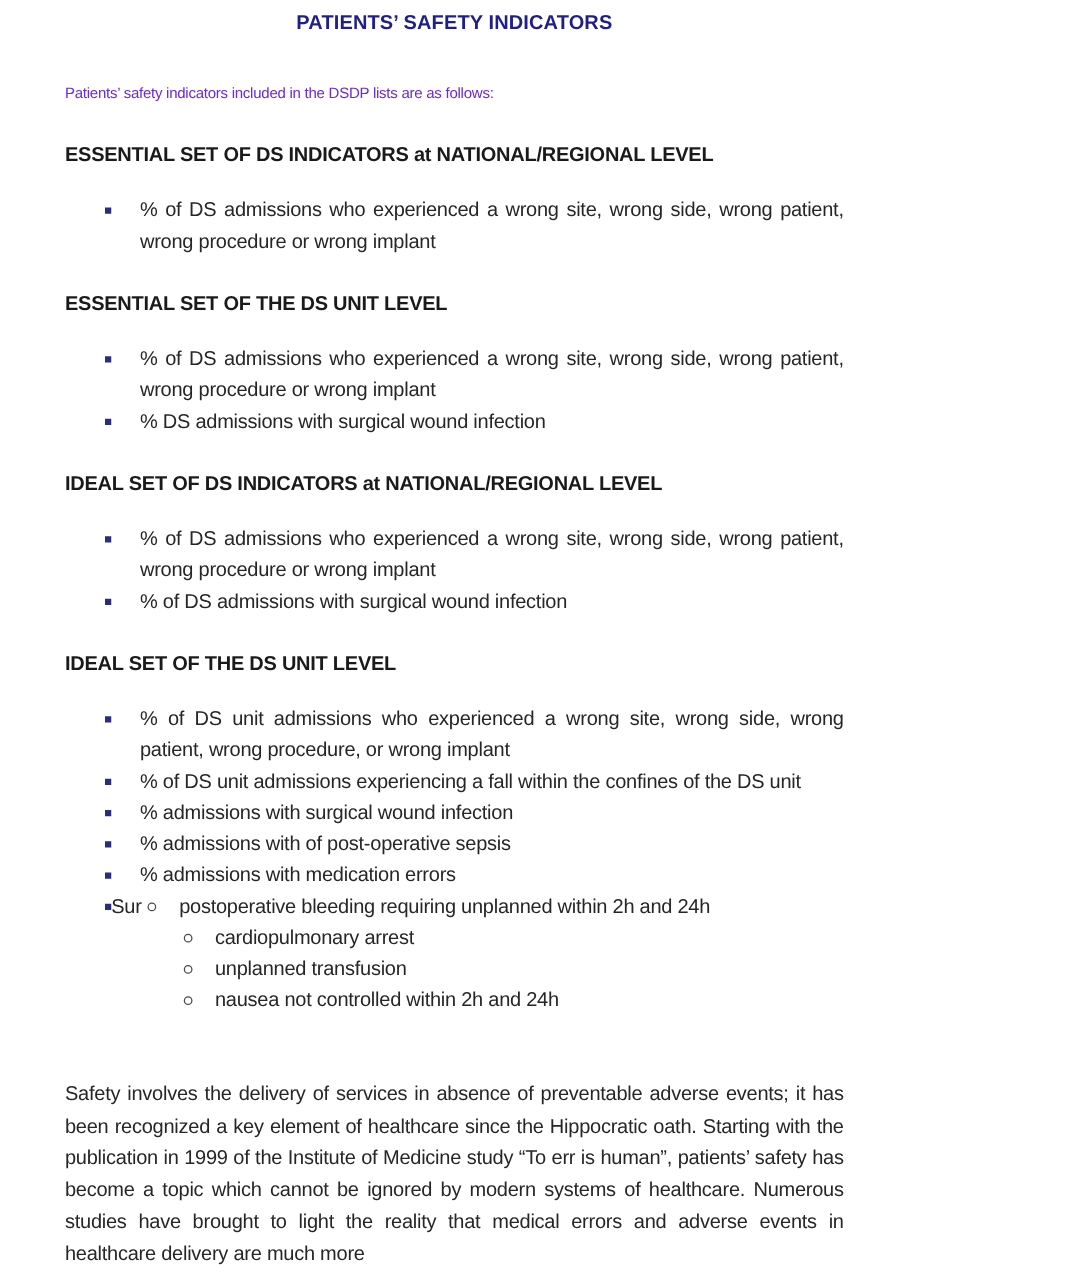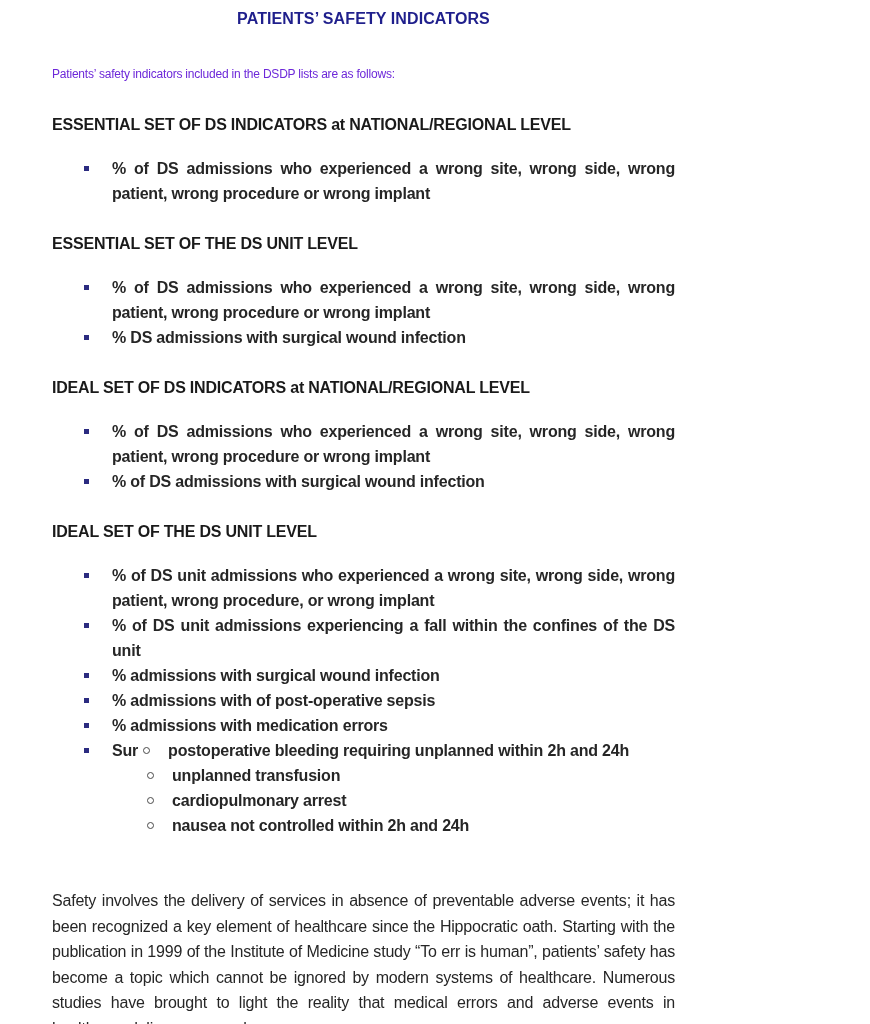--- a/index.html
+++ b/index.html
@@ -47,37 +47,35 @@
     list-style: none;
     margin: 19px 0 0 0;
     padding: 0;
   }
   .bullet-row, .sub-row {
     display: flex;
     align-items: flex-start;
     font-size: 16px;
     letter-spacing: -0.2px;
     line-height: 25px;
-    font-weight: bold;
   }
   .sq {
     flex: 0 0 auto;
     width: 5px;
     height: 5px;
     margin: 10px 0 0 32px;
     background: #2b2b80;
   }
   .bullet-row .btxt {
     flex: 1 1 auto;
     margin-left: 23px;
     text-align: justify;
   }
   .sur-label {
     flex: 0 0 auto;
-    margin-left: 23px;
   }
   .circ {
     flex: 0 0 auto;
     width: 7px;
     height: 7px;
     box-sizing: border-box;
     border: 1.3px solid #4a4a4a;
     border-radius: 50%;
     margin-top: 9px;
     background: transparent;
@@ -180,26 +178,26 @@
 
   <li class="bullet-row">
     <span class="sq"></span>
     <span class="sur-label">Sur</span>
     <span class="circ"></span>
     <span class="btxt subtxt">postoperative bleeding requiring unplanned within 2h and 24h</span>
   </li>
 
   <li class="sub-row">
     <span class="circ"></span>
+    <span class="btxt subtxt">cardiopulmonary arrest</span>
+  </li>
+
+  <li class="sub-row">
+    <span class="circ"></span>
     <span class="btxt subtxt">unplanned transfusion</span>
-  </li>
-
-  <li class="sub-row">
-    <span class="circ"></span>
-    <span class="btxt subtxt">cardiopulmonary arrest</span>
   </li>
 
   <li class="sub-row">
     <span class="circ"></span>
     <span class="btxt subtxt">nausea not controlled within 2h and 24h</span>
   </li>
 </ul>
   </section>
 </div>
   <p class="closing">Safety involves the delivery of services in absence of preventable adverse events; it has been recognized a key element of healthcare since the Hippocratic oath.  Starting with the publication in 1999 of the Institute of Medicine study “To err is human”, patients’ safety has become a topic which cannot be ignored by modern systems of healthcare.  Numerous studies have brought to light the reality that medical errors and adverse events in healthcare delivery are much more</p>

